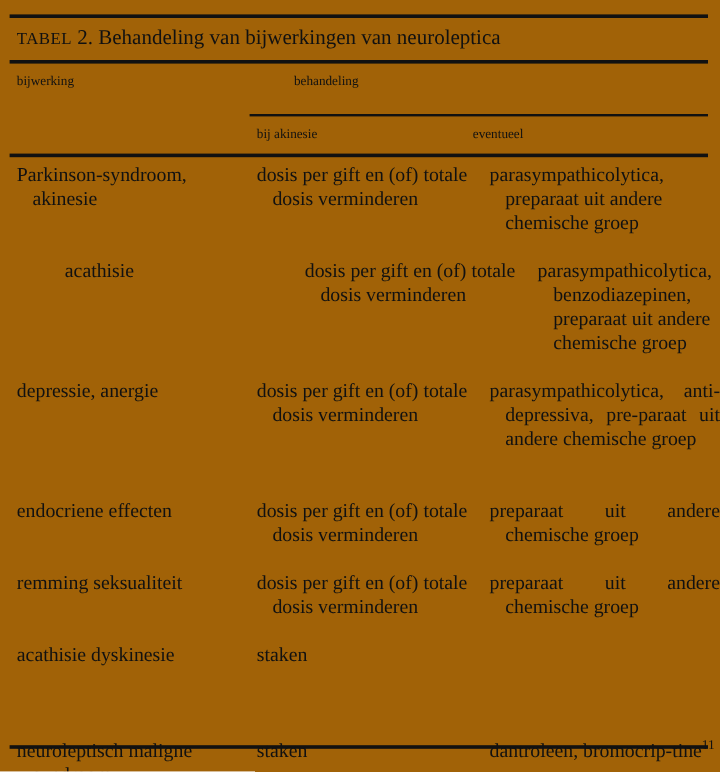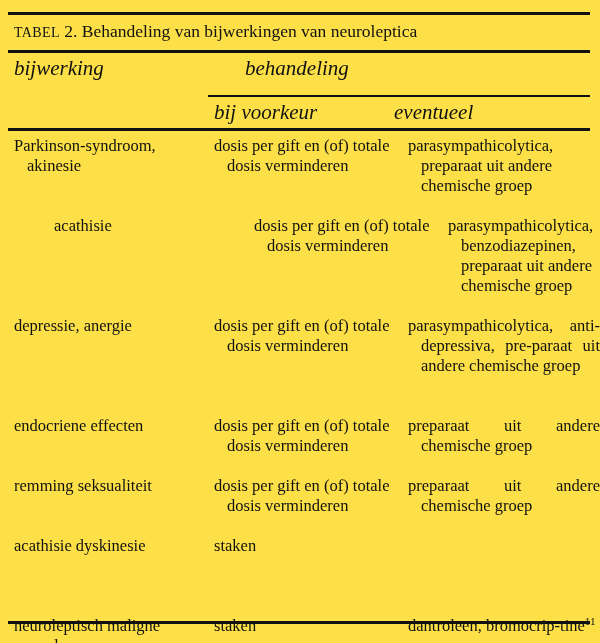--- a/index.html
+++ b/index.html
@@ -4,21 +4,21 @@
 <style>
   html, body {
     margin: 0;
     padding: 0;
     background: #ffffff;
   }
   #page {
     position: relative;
     width: 600px;
     height: 643px;
-    background: #fde047;
+    background: #a16207;
     font-family: "Liberation Serif", "DejaVu Serif", serif;
     color: #111111;
     overflow: hidden;
   }
 
   
   .rule {
     position: absolute;
     background: #111111;
   }
@@ -38,22 +38,21 @@
     white-space: nowrap;
   }
   .title .smallcaps {
     font-size: 14px;
     letter-spacing: 0.4px;
   }
 
   
   .col-head {
     position: absolute;
-    font-style: italic;
-    font-size: 21px;
+    font-size: 11px;
     line-height: 20px;
     white-space: nowrap;
   }
   .ch-bijwerking  { left: 14px;  top: 58px; }
   .ch-behandeling { left: 214px; top: 58px; margin-left: 31px; }
   .ch-voorkeur    { left: 214px; top: 102px; }
   .ch-eventueel   { left: 394px; top: 102px; }
 
   
   .body {
@@ -105,21 +104,21 @@
     <span>Behandeling van bijwerkingen van neuroleptica</span>
   </div>
 
   <div class="rule rule-title"></div>
 
   <div class="col-head ch-bijwerking">bijwerking</div>
   <div class="col-head ch-behandeling">behandeling</div>
 
   <div class="rule rule-sub"></div>
 
-  <div class="col-head ch-voorkeur">bij voorkeur</div>
+  <div class="col-head ch-voorkeur">bij akinesie</div>
   <div class="col-head ch-eventueel">eventueel</div>
 
   <div class="rule rule-head"></div>
 
   <div class="body" id="table-body">
       <div class="row" style="height: 80px;">
         <div class="cell c1">
           <p>Parkinson-syndroom, akinesie</p>
         </div>
         <div class="cell c2">

